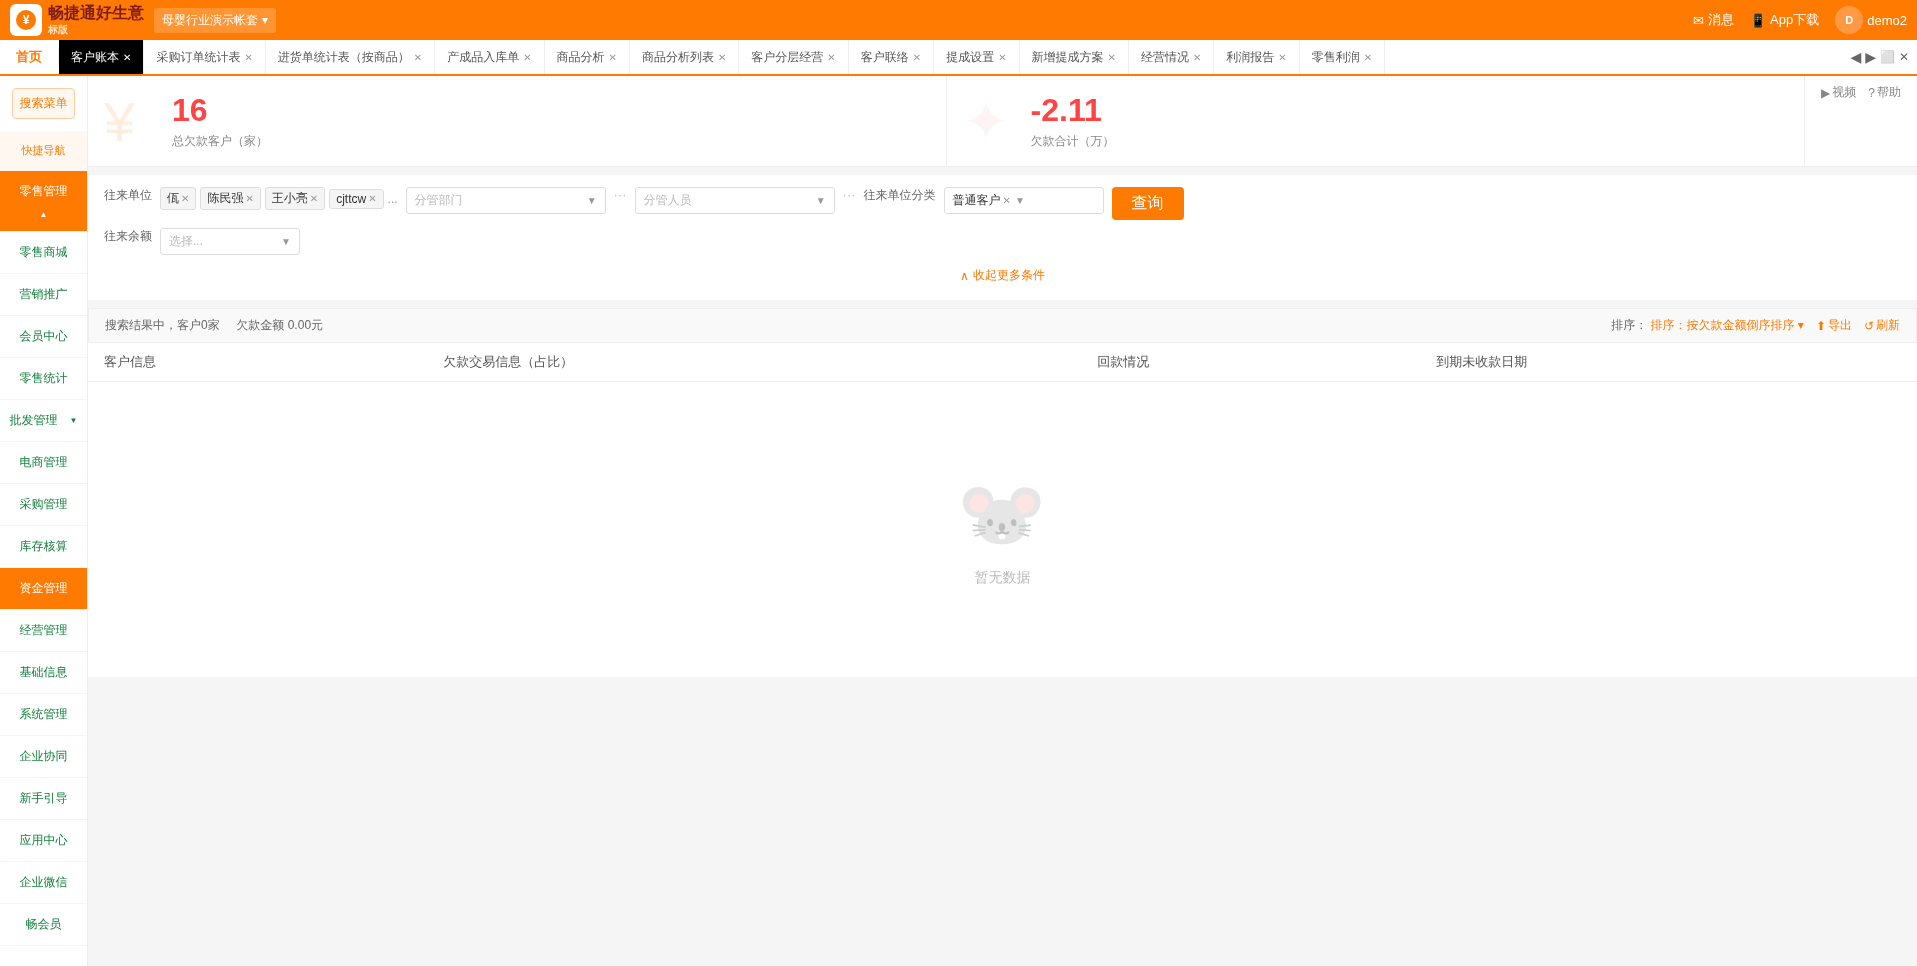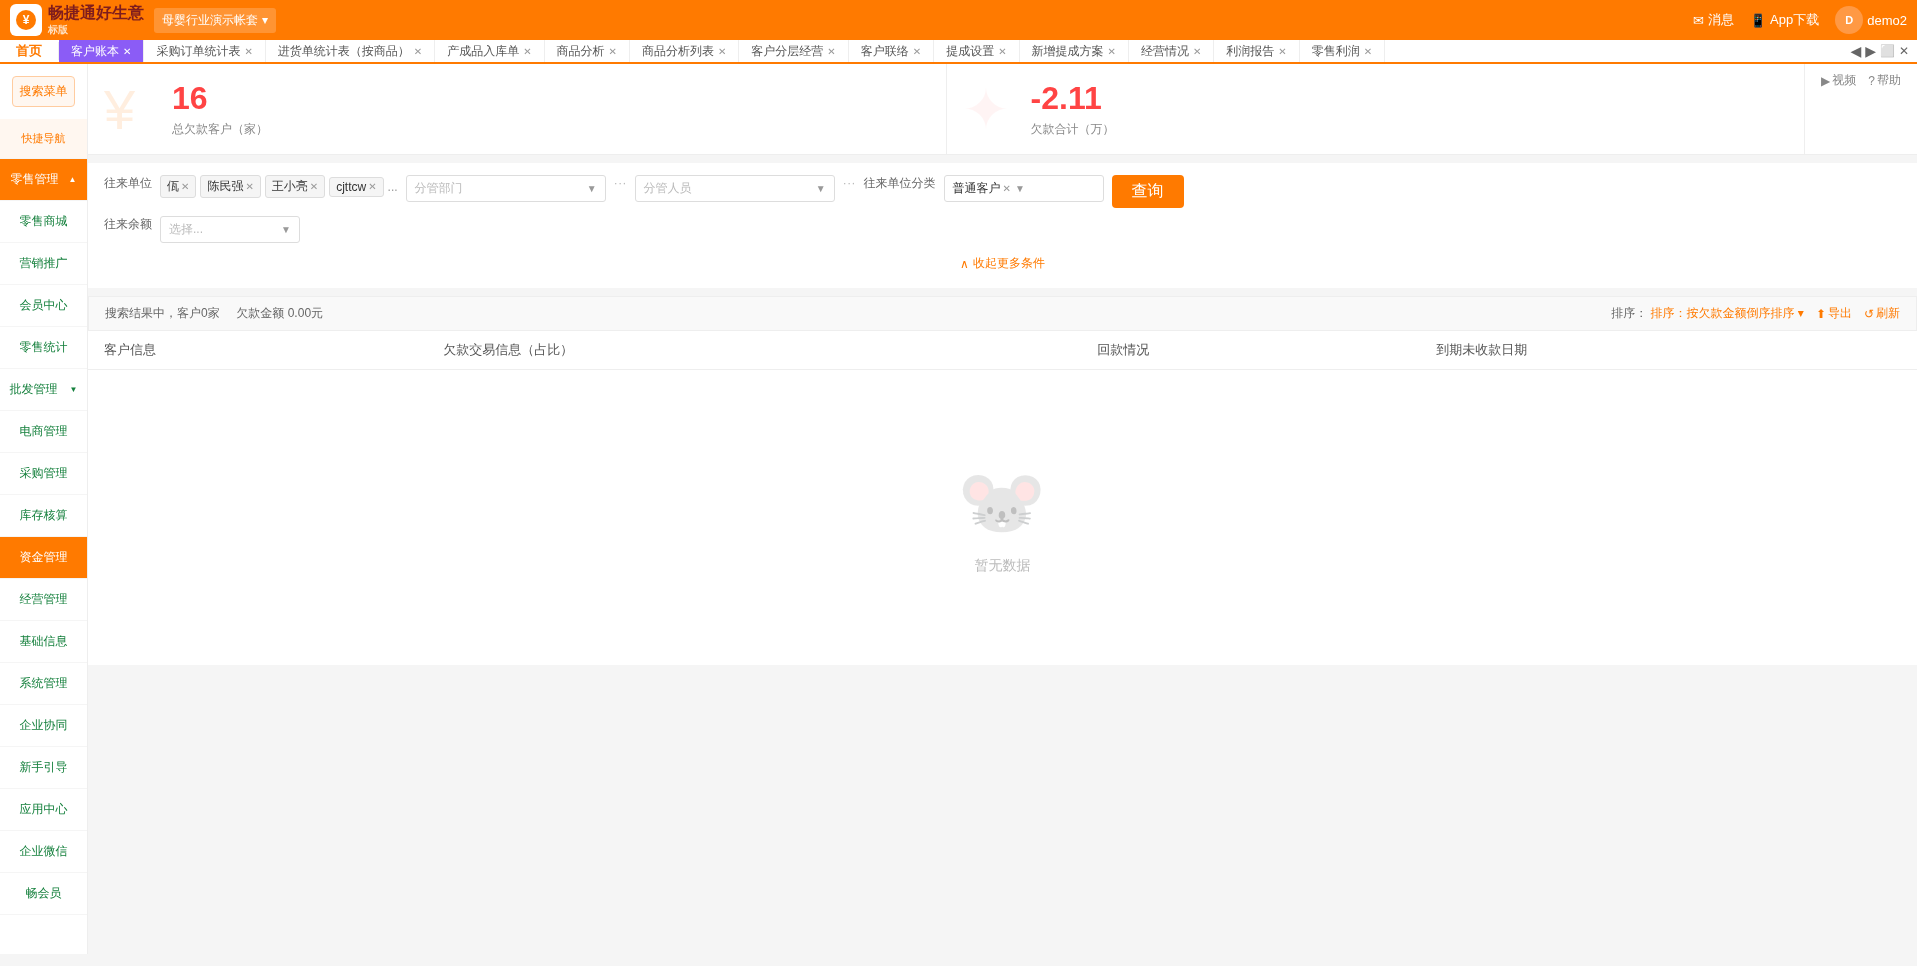--- a/index.html
+++ b/index.html
@@ -15,28 +15,28 @@
     .top-bar .logo-icon svg { width: 24px; height: 24px; }
     .top-bar .account-selector { background: rgba(255,255,255,0.2); border: none; color: #fff; padding: 4px 8px; border-radius: 3px; font-size: 12px; cursor: pointer; display: flex; align-items: center; gap: 4px; }
     .top-bar .spacer { flex: 1; }
     .top-bar .top-actions { display: flex; align-items: center; gap: 16px; color: #fff; font-size: 13px; }
     .top-bar .top-actions span { cursor: pointer; display: flex; align-items: center; gap: 4px; }
     .top-bar .avatar { width: 28px; height: 28px; border-radius: 50%; background: #ccc; overflow: hidden; display: flex; align-items: center; justify-content: center; }
 
     
     .nav-tabs {
       display: flex; align-items: center; background: #fff;
-      border-bottom: 2px solid #ff7a00; overflow: hidden; height: 24px;
+      border-bottom: 2px solid #ff7a00; overflow: hidden; height: 36px;
     }
     .nav-tab {
       padding: 0 12px; height: 36px; display: flex; align-items: center; gap: 4px;
       font-size: 12px; cursor: pointer; white-space: nowrap; border-right: 1px solid #eee;
       color: #555; flex-shrink: 0;
     }
-    .nav-tab.active { background: #8b5cf6; color: #fff; }
+    .nav-tab.active { background: #000000; color: #fff; }
     .nav-tab .close-icon { color: #999; font-size: 10px; cursor: pointer; }
     .nav-tab.active .close-icon { color: #fff; }
     .nav-tab-home { padding: 0 16px; font-size: 13px; font-weight: bold; color: #ff7a00; border-right: 1px solid #eee; }
     .nav-arrows { display: flex; align-items: center; margin-left: auto; padding: 0 8px; gap: 4px; }
     .nav-arrows span { cursor: pointer; color: #666; font-size: 14px; }
 
     
     .main-layout { display: flex; height: calc(100vh - 76px); }
 
     
@@ -223,21 +223,21 @@
   </div>
 </div>
 
 <div class="main-layout">
 
   <div class="sidebar">
     <div class="sidebar-search">
       <div class="sidebar-search-btn">搜索菜单</div>
     </div>
     <div class="sidebar-item" style="color:#ff7a00;font-size:11px;background:#fff7f0;">快捷导航</div>
-    <div class="sidebar-item active" style="display:flex;align-items:center;justify-content:center;gap:10px;">
+    <div class="sidebar-item active" style="display:flex;align-items:center;justify-content:flex-start;gap:10px;flex-direction:column;">
       <span>零售管理</span>
       <span style="font-size:8px;">▲</span>
     </div>
     <div class="sidebar-item">零售商城</div>
     <div class="sidebar-item">营销推广</div>
     <div class="sidebar-item">会员中心</div>
     <div class="sidebar-item">零售统计</div>
     <div class="sidebar-item" style="display:flex;align-items:center;justify-content:center;gap:12px;">
       <span>批发管理</span>
       <span style="font-size:8px;">▼</span>

